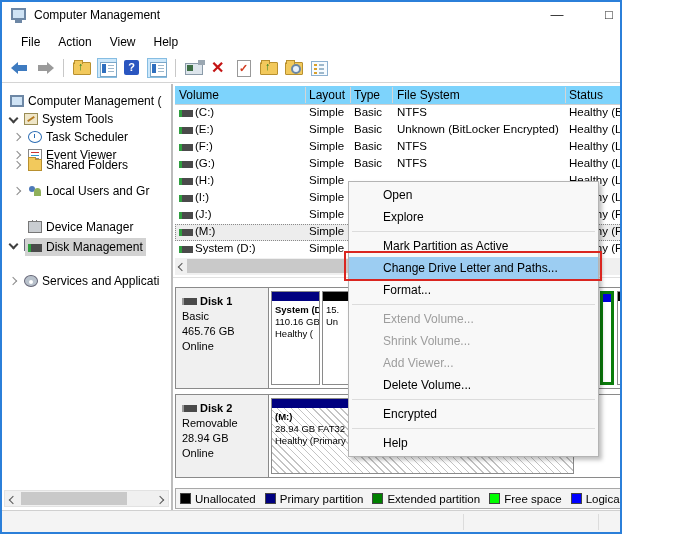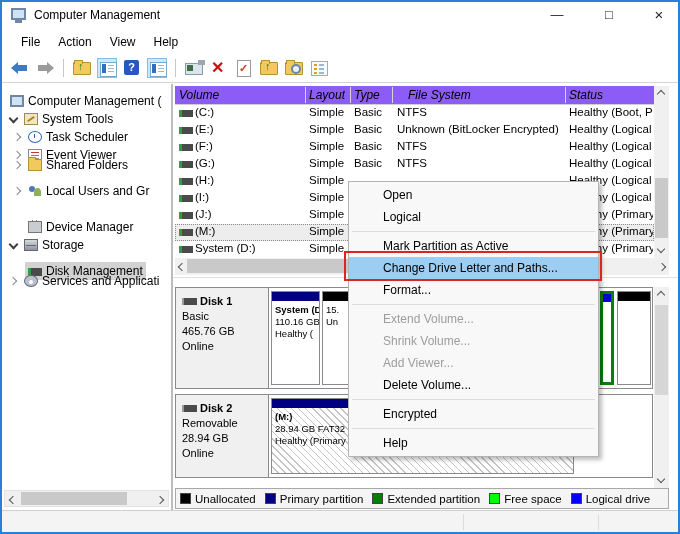--- a/index.html
+++ b/index.html
@@ -1,16 +1,16 @@
 <!DOCTYPE html>
 <html><head>
 <meta charset="utf-8">
 <style>
   html,body{margin:0;padding:0;background:#ffffff;}
-  .win{position:relative;width:680px;height:534px;box-sizing:border-box;border:2px solid #2b7fd9;
+  .win{position:relative;width:622px;height:534px;box-sizing:border-box;border:2px solid #2b7fd9;
        background:#fff;font-family:"Liberation Sans",sans-serif;font-size:12px;color:#000;overflow:hidden;}
 
   
   .titlebar{position:absolute;left:0;top:0;width:676px;height:28px;background:#fff;}
   .app-icon{position:absolute;left:9px;top:6px;width:15px;height:12px;background:#cfe3f5;border:2px solid #6d87a5;box-sizing:border-box;}
   .app-icon::after{content:"";position:absolute;left:2px;bottom:-5px;width:7px;height:3px;background:#6d87a5;}
   .title-text{position:absolute;left:32px;top:6px;font-size:12px;}
   .wbtn{position:absolute;top:0;width:34px;height:26px;text-align:center;line-height:26px;font-size:13px;color:#222;}
   .wbtn.min{left:538px;} .wbtn.max{left:590px;} .wbtn.cls{left:640px;font-size:15px;}
 
@@ -83,29 +83,29 @@
 
   .tree-hscroll{position:absolute;left:2px;top:488px;width:165px;height:17px;background:#f0f0f0;border:1px solid #e2e2e2;box-sizing:border-box;}
   .tree-hscroll .thumb{position:absolute;left:16px;top:1px;width:106px;height:13px;background:#c9c9c9;}
 
   
   .sch{position:absolute;width:5px;height:5px;border-right:1px solid #555;border-bottom:1px solid #555;}
   .sch.left{transform:rotate(135deg);} .sch.right{transform:rotate(-45deg);}
   .sch.up{transform:rotate(-135deg);} .sch.down{transform:rotate(45deg);}
 
   
-  .vheader{position:absolute;left:173px;top:84px;width:479px;height:19px;background:#8b5cf6;border-bottom:1px solid #d0d0d0;box-sizing:border-box;font-style:italic;}
+  .vheader{position:absolute;left:173px;top:84px;width:479px;height:19px;background:#7dd3fc;border-bottom:1px solid #d0d0d0;box-sizing:border-box;}
   .hc{position:absolute;top:2px;font-size:12px;white-space:nowrap;overflow:hidden;}
   .hsep{position:absolute;top:1px;width:1px;height:16px;background:#d5d5d5;}
   .vrow{position:absolute;left:173px;width:479px;height:17px;background:#fff;}
   .vrow.sel{background:#ededed;outline:1px dotted #8a8a8a;outline-offset:-1px;}
   .vc{position:absolute;top:1px;font-size:11.5px;white-space:nowrap;overflow:hidden;}
   .c-vol{left:20px;width:106px;} .c-lay{left:134px;width:42px;} .c-type{left:179px;width:40px;}
   .c-fs{left:222px;width:168px;} .c-status{left:394px;width:84px;}
-  .h-vol{left:4px;} .h-lay{left:134px;} .h-type{left:179px;} .h-fs{left:233px;} .h-status{left:394px;}
+  .h-vol{left:4px;} .h-lay{left:134px;} .h-type{left:179px;} .h-fs{left:222px;} .h-status{left:394px;}
   .vicon{position:absolute;left:4px;top:5px;width:11px;height:7px;background:#4a4a4a;border-left:3px solid #2f9e3f;}
 
   .vlist-vscroll{position:absolute;left:652px;top:84px;width:15px;height:172px;background:#f0f0f0;}
   .vlist-vscroll .thumb{position:absolute;left:1px;top:92px;width:13px;height:60px;background:#c9c9c9;}
   .vlist-hscroll{position:absolute;left:173px;top:256px;width:494px;height:17px;background:#f0f0f0;}
   .vlist-hscroll .thumb{position:absolute;left:12px;top:1px;width:172px;height:14px;background:#c9c9c9;}
 
   
   .dbox{position:absolute;left:173px;width:478px;border:1px solid #8a8a8a;background:#fff;box-sizing:border-box;}
   .dhead{position:absolute;left:0;top:0;bottom:0;width:93px;background:#f0f0f0;border-right:1px solid #8a8a8a;box-sizing:border-box;padding:6px 6px 0 6px;font-size:11px;line-height:15px;white-space:nowrap;overflow:hidden;}
@@ -248,21 +248,21 @@
           <span>Device Manager</span>
         </span>
     </div>
     <div class="trow l1" style="top:152px">
       <span class="chev exp"></span>
       <span class="tin">
           <span class="ti i-storage"></span>
           <span>Storage</span>
         </span>
     </div>
-    <div class="trow l2 sel" style="top:178px">
+    <div class="trow l2 sel" style="top:154px">
       <span class="chev"></span>
       <span class="tin">
           <span class="ti i-disk"></span>
           <span>Disk Management</span>
         </span>
     </div>
     <div class="trow l1" style="top:188px">
       <span class="chev col"></span>
       <span class="tin">
           <span class="ti i-services"></span>
@@ -441,21 +441,21 @@
       </span>
   </div>
 
   <div class="bottombar">
     <span class="bsep" style="left:461px"></span>
     <span class="bsep" style="left:596px"></span>
   </div>
 
   <div class="cmenu">
     <div class="mi">Open</div>
-    <div class="mi">Logical</div>
+    <div class="mi">Explore</div>
     <div class="msep"></div>
     <div class="mi">Mark Partition as Active</div>
     <div class="mi hl">Change Drive Letter and Paths...</div>
     <div class="mi">Format...</div>
     <div class="msep"></div>
     <div class="mi dis">Extend Volume...</div>
     <div class="mi dis">Shrink Volume...</div>
     <div class="mi dis">Add Viewer...</div>
     <div class="mi">Delete Volume...</div>
     <div class="msep"></div>

